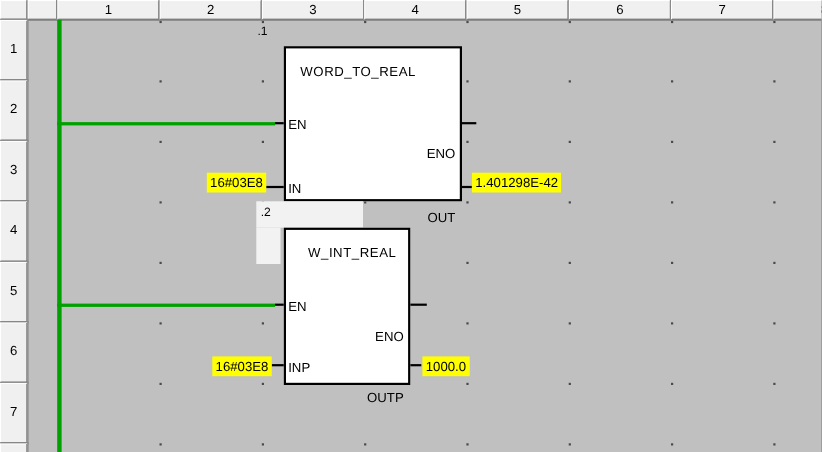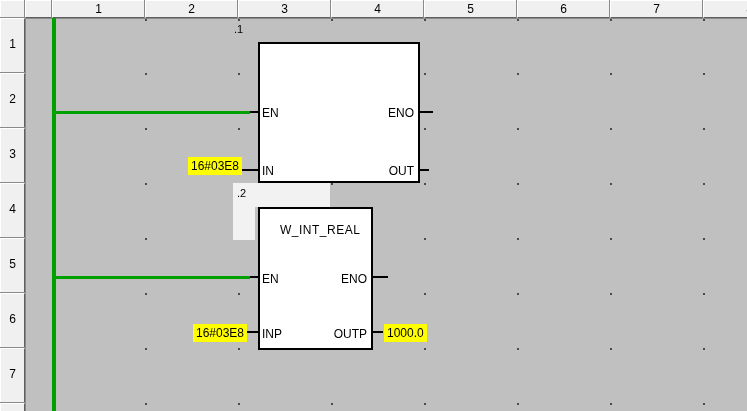--- a/index.html
+++ b/index.html
@@ -28,21 +28,21 @@
   .fb{
     position:absolute;box-sizing:border-box;background:#fff;
     border:2px solid #000;
   }
   .fb-title{
     position:absolute;left:13px;top:14px;font-size:12px;color:#000;
     letter-spacing:0.5px;white-space:nowrap;
   }
   .pin{position:absolute;font-size:12px;color:#000;white-space:nowrap;}
   .pin-left{left:2px;}
-  .pin-right{right:4px;text-align:right;}
+  .pin-right{right:4px;text-align:right;margin-top:27px;}
   
   .val{
     position:absolute;background:#ffff00;color:#000;
     font-size:12px;line-height:18px;height:18px;padding:0 3px;
     white-space:nowrap;
   }
   .val-in{text-align:center;}
 </style>
 </head>
 <body>
@@ -134,27 +134,29 @@
   <div class="wire-black" style="left:250px;top:111px;width:9px;height:2px;"></div>
   <div class="wire-black" style="left:250px;top:276px;width:9px;height:2px;"></div>
 
   <div class="net-label" style="left:234px;top:23px;">.1</div>
 
   <div class="wire-black" style="left:242px;top:169px;width:17px;height:2px;"></div>
   <div class="wire-black" style="left:419px;top:111px;width:14px;height:2px;"></div>
   <div class="wire-black" style="left:419px;top:169px;width:10px;height:2px;"></div>
 
   <div class="fb" style="left:258px;top:42px;width:162px;height:141px;">
+    <div class="fb-title">WORD_TO_REAL</div>
     <div class="pin pin-left" style="top:62px;">EN</div>
     <div class="pin pin-right" style="top:62px;">ENO</div>
     <div class="pin pin-left" style="top:120px;">IN</div>
     <div class="pin pin-right" style="top:120px;">OUT</div>
   </div>
 
   <div class="val val-in" style="right:505px;top:157px;">16#03E8</div>
+  <div class="val" style="left:429px;top:157px;">1.401298E-42</div>
 
   <div class="sel-bg" style="left:233px;top:183px;width:97px;height:24px;"></div>
   <div class="sel-bg" style="left:233px;top:207px;width:22px;height:33px;"></div>
   <div class="net-label" style="left:237px;top:187px;">.2</div>
 
   <div class="wire-black" style="left:247px;top:331px;width:12px;height:2px;"></div>
   <div class="wire-black" style="left:372px;top:276px;width:16px;height:2px;"></div>
   <div class="wire-black" style="left:372px;top:331px;width:11px;height:2px;"></div>
 
   <div class="fb" style="left:258px;top:207px;width:115px;height:143px;">

